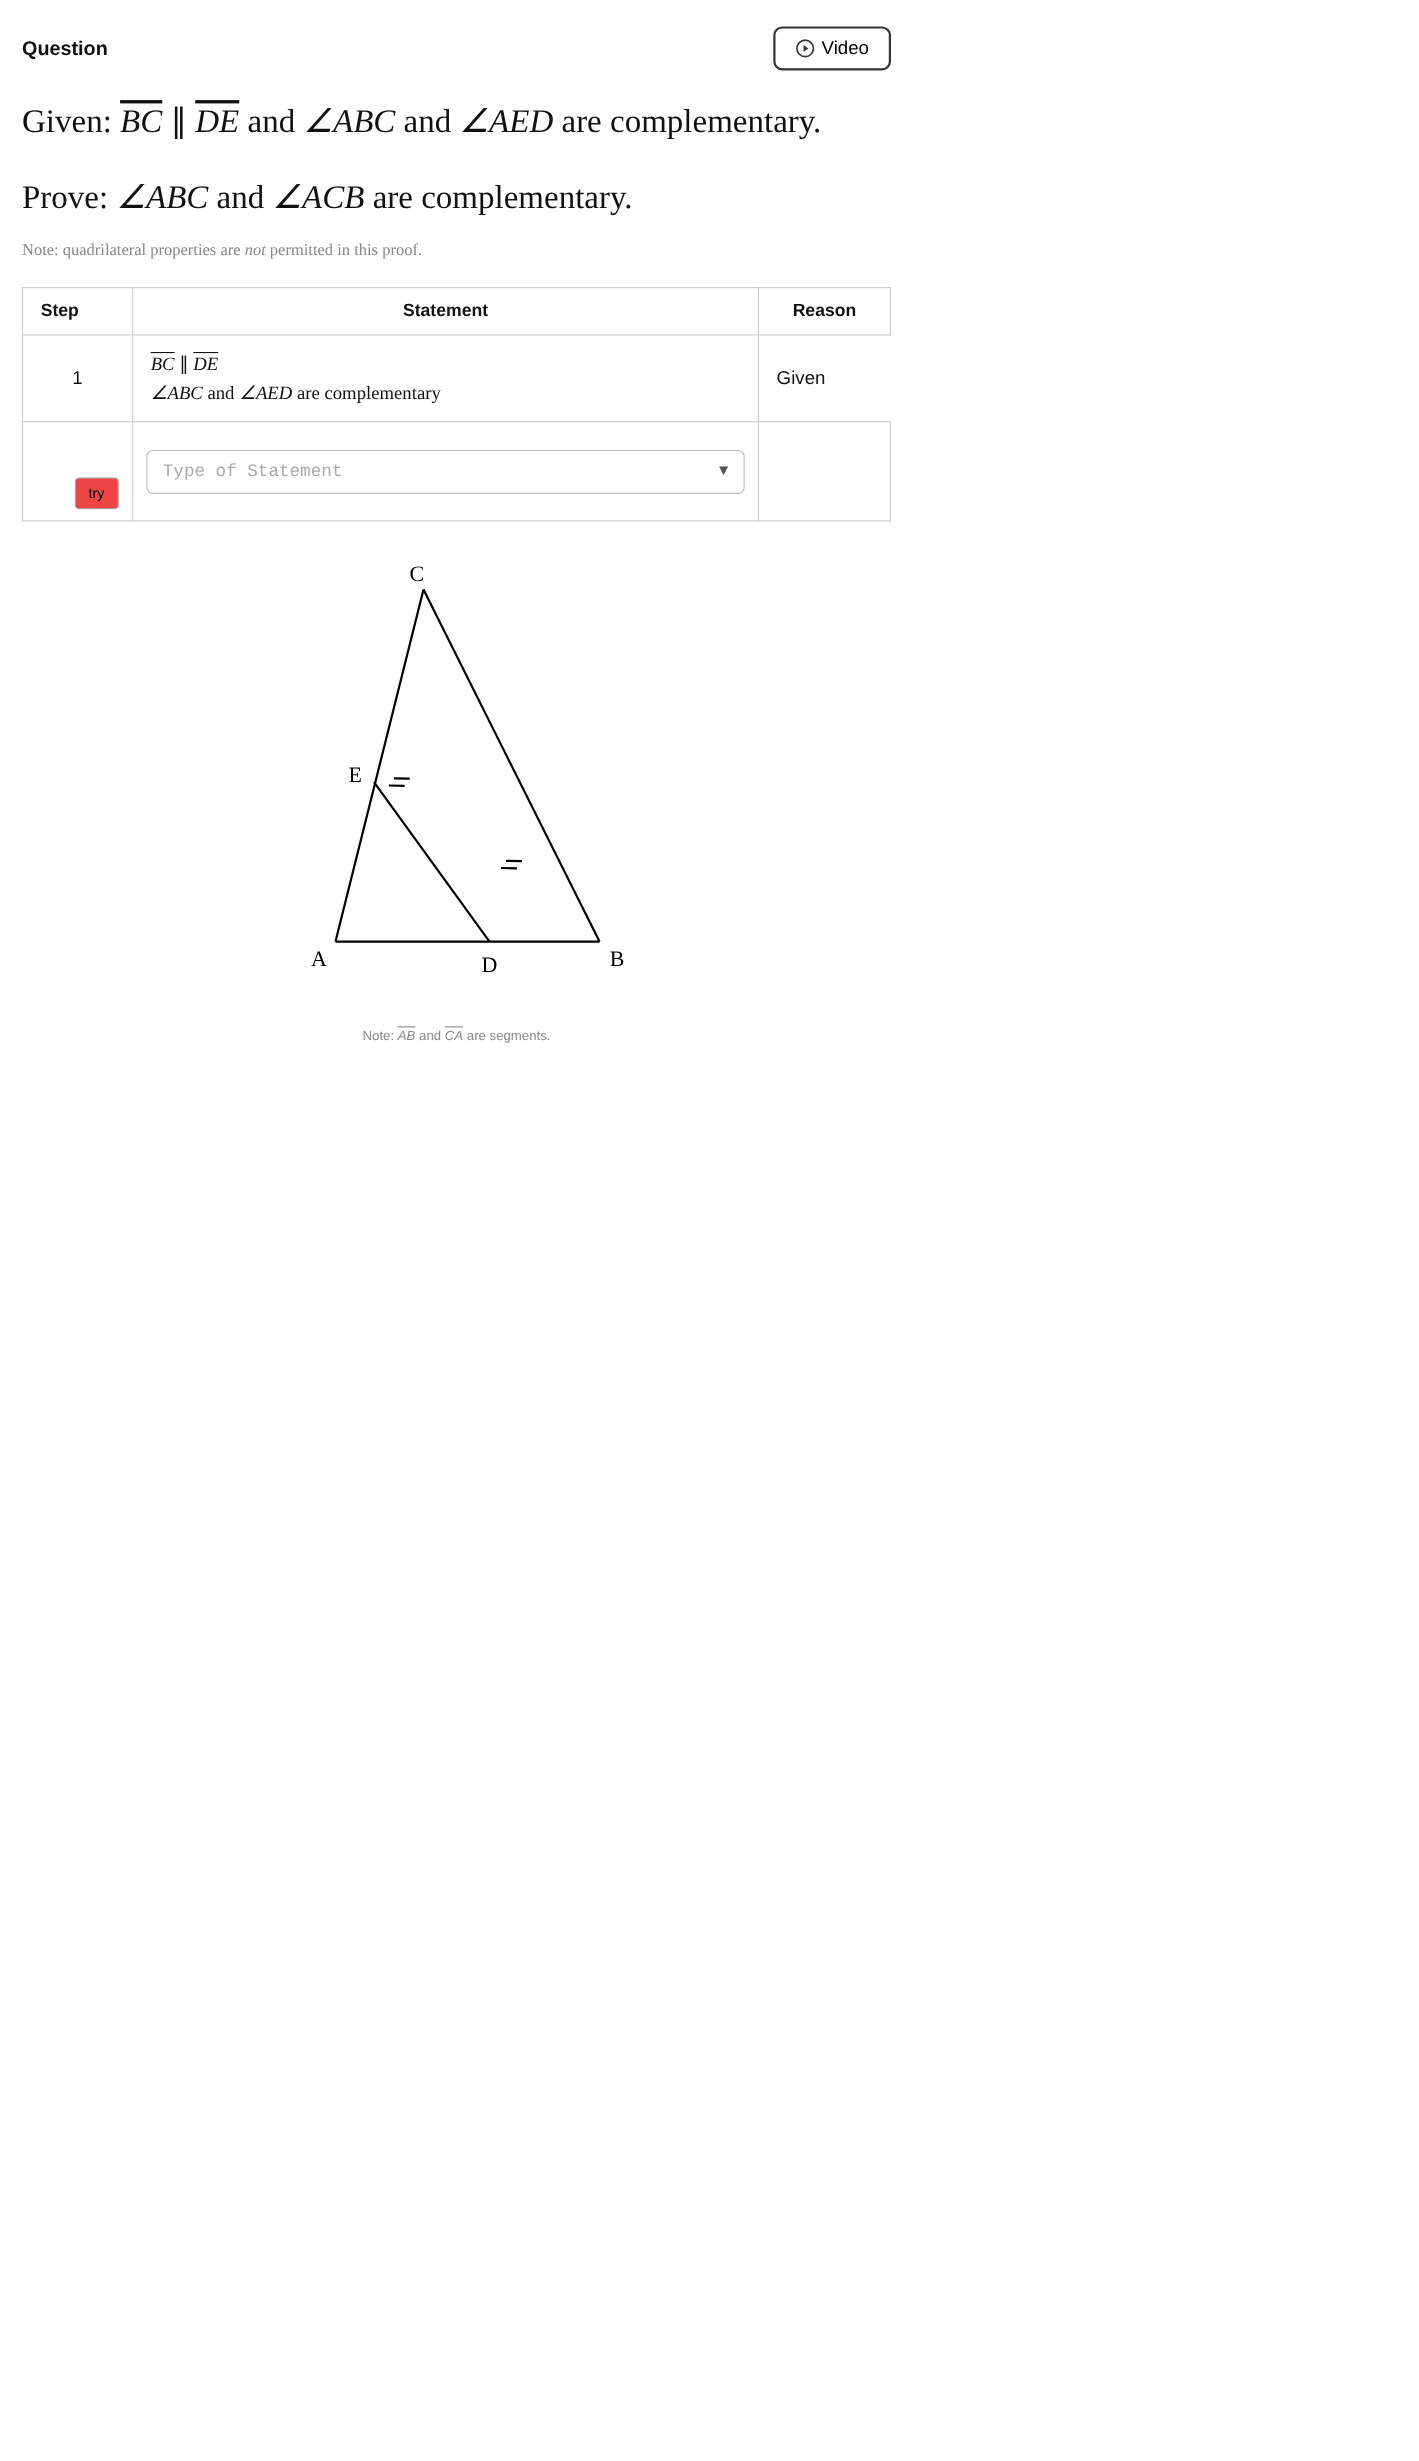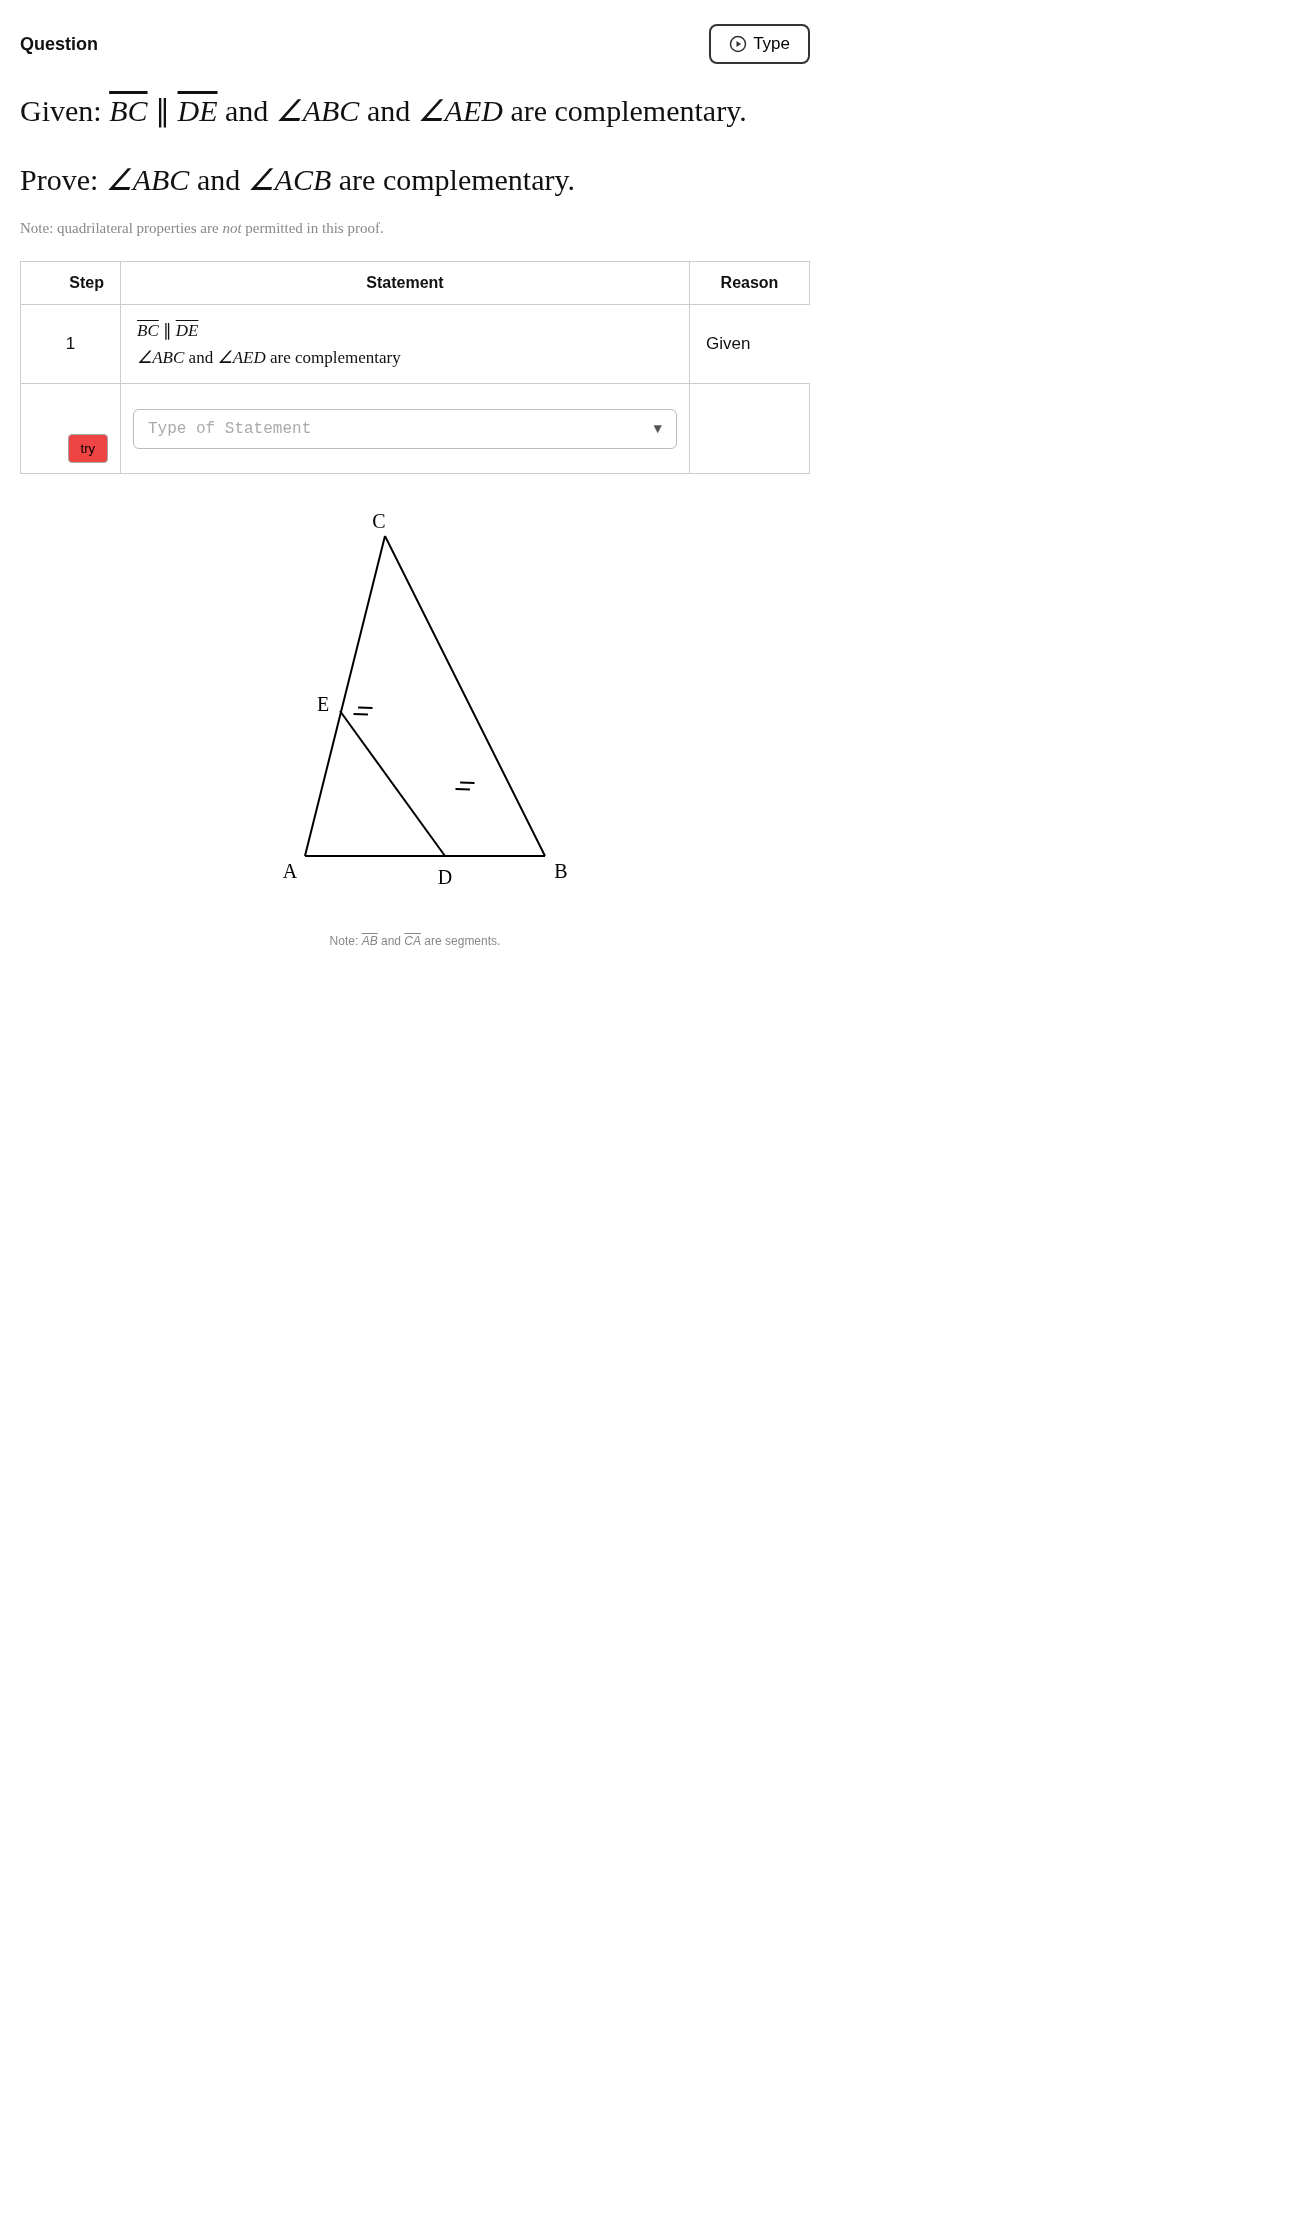--- a/index.html
+++ b/index.html
@@ -90,21 +90,21 @@
     .proof-table th {
       border: 1px solid #ccc;
       padding: 12px 16px;
       font-family: Arial, sans-serif;
       font-weight: bold;
       font-size: 16px;
       text-align: center;
     }
 
     .proof-table th:first-child {
-      text-align: right;
+      text-align: left;
       width: 100px;
     }
 
     .proof-table td {
       border: 1px solid #ccc;
       padding: 12px 16px;
       font-size: 17px;
       vertical-align: middle;
     }
 
@@ -203,21 +203,21 @@
 </head>
 <body>
 
 <div class="header">
   <span class="question-label">Question</span>
   <button class="video-btn">
     <svg class="play-icon" viewBox="0 0 24 24" fill="none" stroke="#333" stroke-width="2">
       <circle cx="12" cy="12" r="10"></circle>
       <polygon points="10,8 16,12 10,16" fill="#333" stroke="none"></polygon>
     </svg>
-    <span>Type</span>
+    <span>Video</span>
   </button>
 </div>
 
 <div class="given-text">
   Given: <span class="overline">BC</span> ∥ <span class="overline">DE</span> and <span class="italic">∠ABC</span> and <span class="italic">∠AED</span> are complementary.
 </div>
 
 <div class="prove-text">
   Prove: <span class="italic">∠ABC</span> and <span class="italic">∠ACB</span> are complementary.
 </div>

